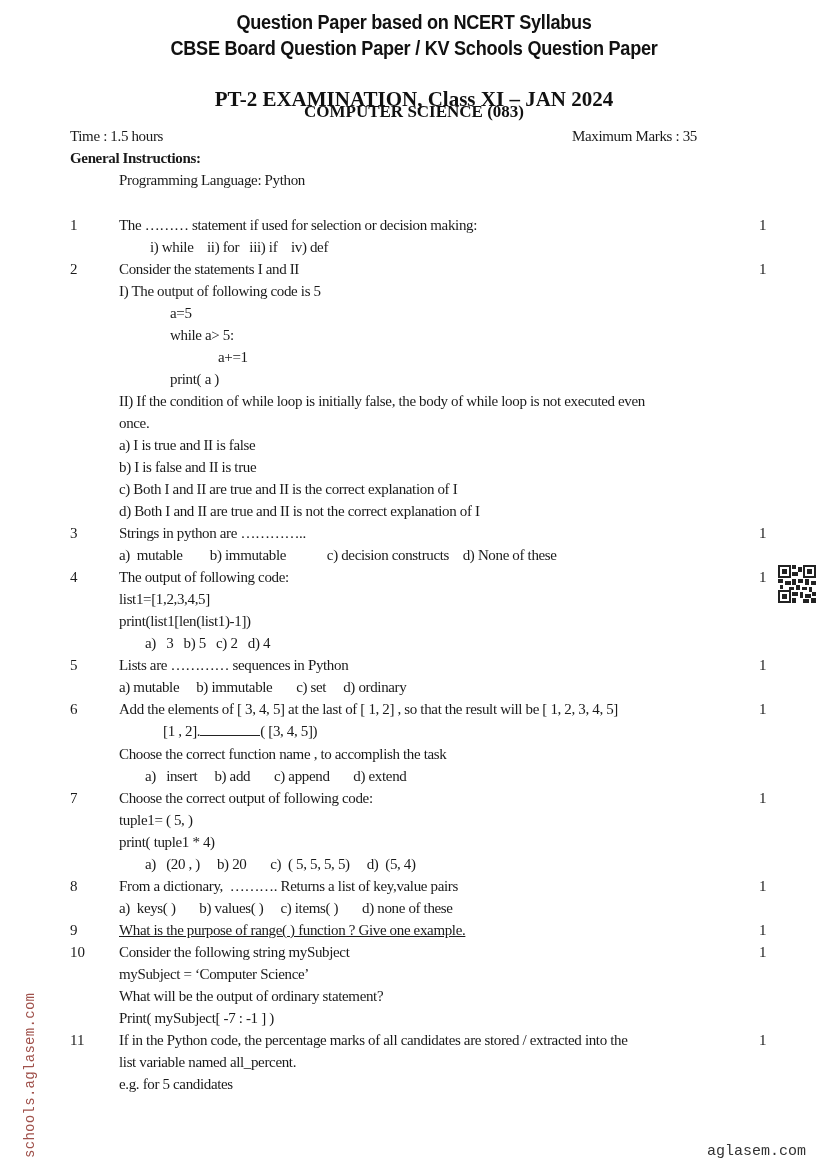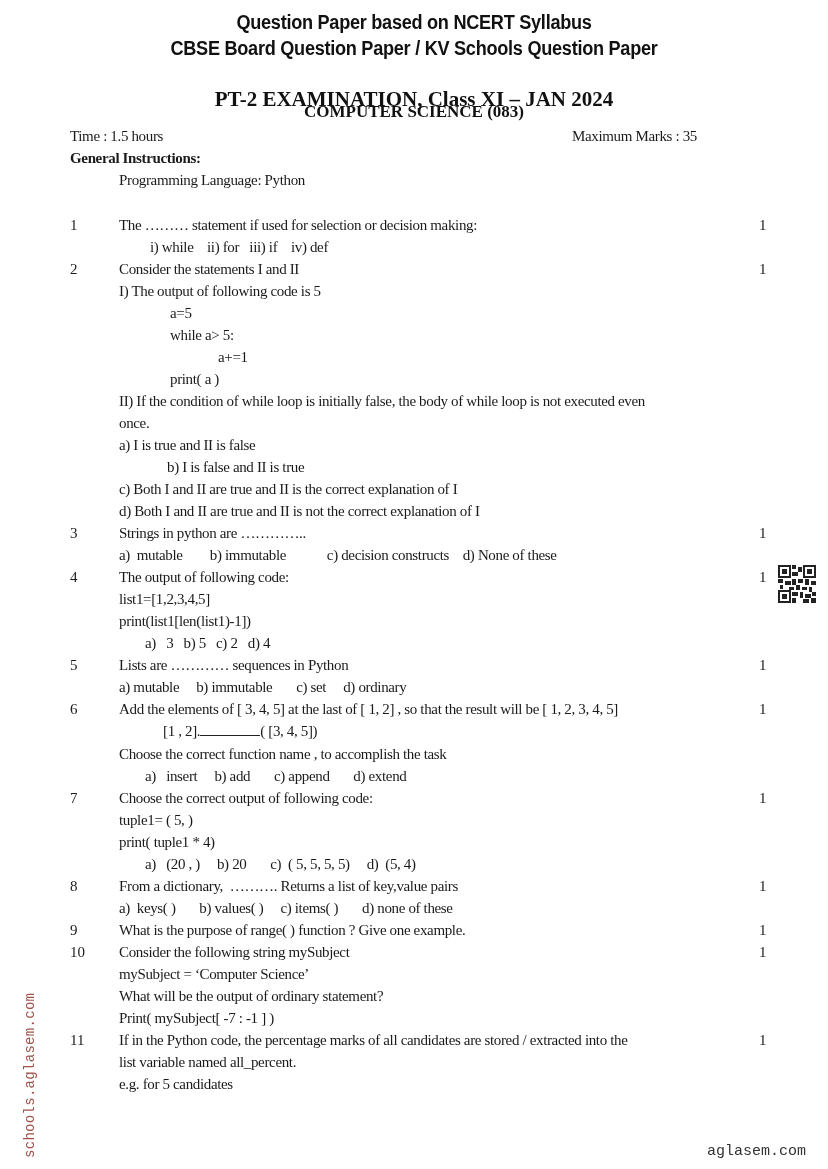--- a/index.html
+++ b/index.html
@@ -118,21 +118,21 @@
 <div class="line" style="left:119px;top:260px;">Consider the statements I and II</div>
 <div class="mark" style="top:260px;">1</div>
 <div class="line" style="left:119px;top:282px;">I) The output of following code is 5</div>
 <div class="line" style="left:170px;top:304px;">a=5</div>
 <div class="line" style="left:170px;top:326px;">while a&gt; 5:</div>
 <div class="line" style="left:218px;top:348px;">a+=1</div>
 <div class="line" style="left:170px;top:370px;">print( a )</div>
 <div class="line" style="left:119px;top:392px;">II) If the condition of while loop is initially false, the body of while loop is not executed even</div>
 <div class="line" style="left:119px;top:414px;">once.</div>
 <div class="line" style="left:119px;top:436px;">a) I is true and II is false</div>
-<div class="line" style="left:119px;top:458px;margin-left:48px;">b) I is false and II is true</div>
+<div class="line" style="left:119px;top:458px;">b) I is false and II is true</div>
 <div class="line" style="left:119px;top:480px;">c) Both I and II are true and II is the correct explanation of I</div>
 <div class="line" style="left:119px;top:502px;">d) Both I and II are true and II is not the correct explanation of I</div>
 
 <div class="qnum" style="top:524px;">3</div>
 <div class="line" style="left:119px;top:524px;">Strings in python are …………..</div>
 <div class="mark" style="top:524px;">1</div>
 <div class="line" style="left:119px;top:546px;">a)  mutable        b) immutable            c) decision constructs    d) None of these</div>
 
 <div class="qnum" style="top:568px;">4</div>
 <div class="line" style="left:119px;top:568px;">The output of following code:</div>
@@ -195,21 +195,21 @@
 <div class="line" style="left:119px;top:811px;">tuple1= ( 5, )</div>
 <div class="line" style="left:119px;top:833px;">print( tuple1 * 4)</div>
 <div class="line" style="left:145px;top:855px;">a)   (20 , )     b) 20       c)  ( 5, 5, 5, 5)     d)  (5, 4)</div>
 
 <div class="qnum" style="top:877px;">8</div>
 <div class="line" style="left:119px;top:877px;">From a dictionary,  ………. Returns a list of key,value pairs</div>
 <div class="mark" style="top:877px;">1</div>
 <div class="line" style="left:119px;top:899px;">a)  keys( )       b) values( )     c) items( )       d) none of these</div>
 
 <div class="qnum" style="top:921px;">9</div>
-<div class="line" style="left:119px;top:921px;">What is the purpose of range( ) function ? Give one example.</div>
+<div class="line" style="left:119px;top:921px;text-decoration:underline;">What is the purpose of range( ) function ? Give one example.</div>
 <div class="mark" style="top:921px;">1</div>
 
 <div class="qnum" style="top:943px;">10</div>
 <div class="line" style="left:119px;top:943px;">Consider the following string mySubject</div>
 <div class="mark" style="top:943px;">1</div>
 <div class="line" style="left:119px;top:965px;text-align:right;">mySubject = ‘Computer Science’</div>
 <div class="line" style="left:119px;top:987px;">What will be the output of ordinary statement?</div>
 <div class="line" style="left:119px;top:1009px;">Print( mySubject[ -7 : -1 ] )</div>
 
 <div class="qnum" style="top:1031px;">11</div>

